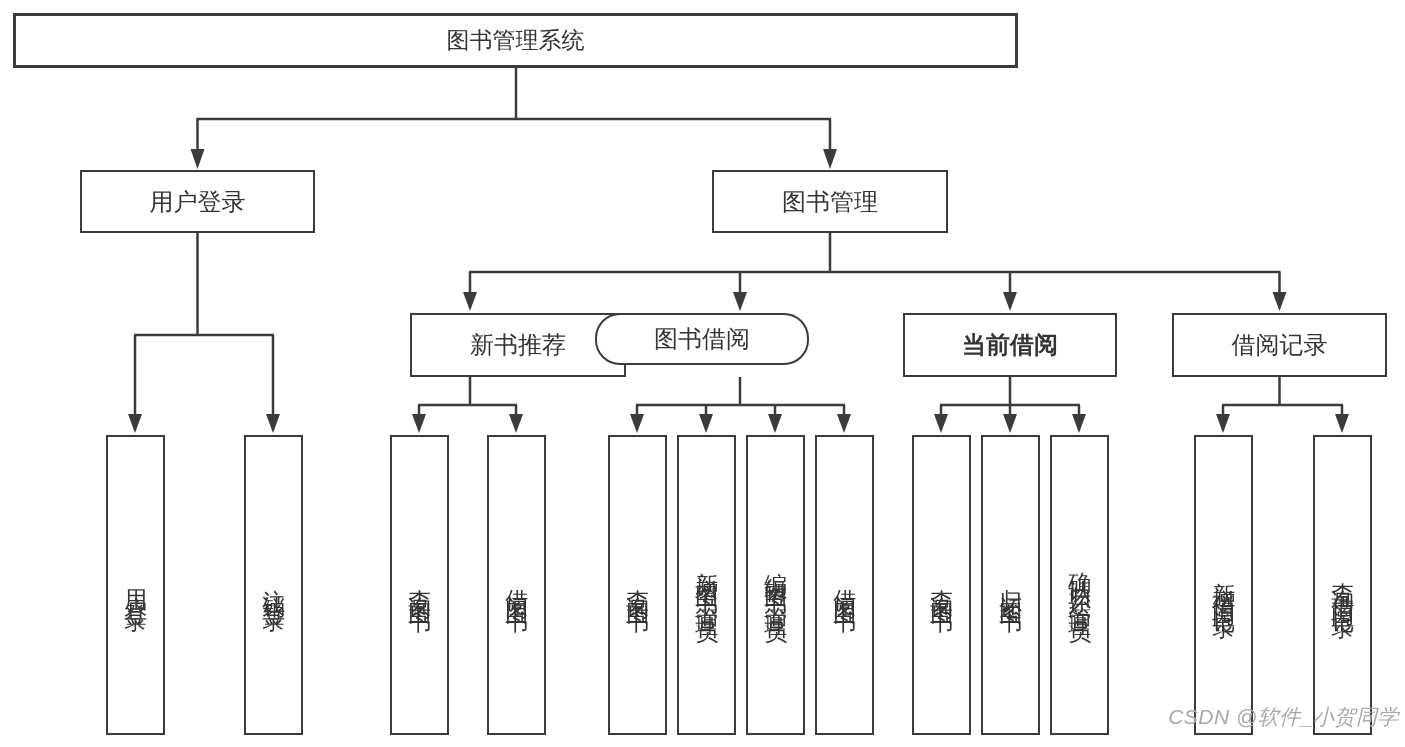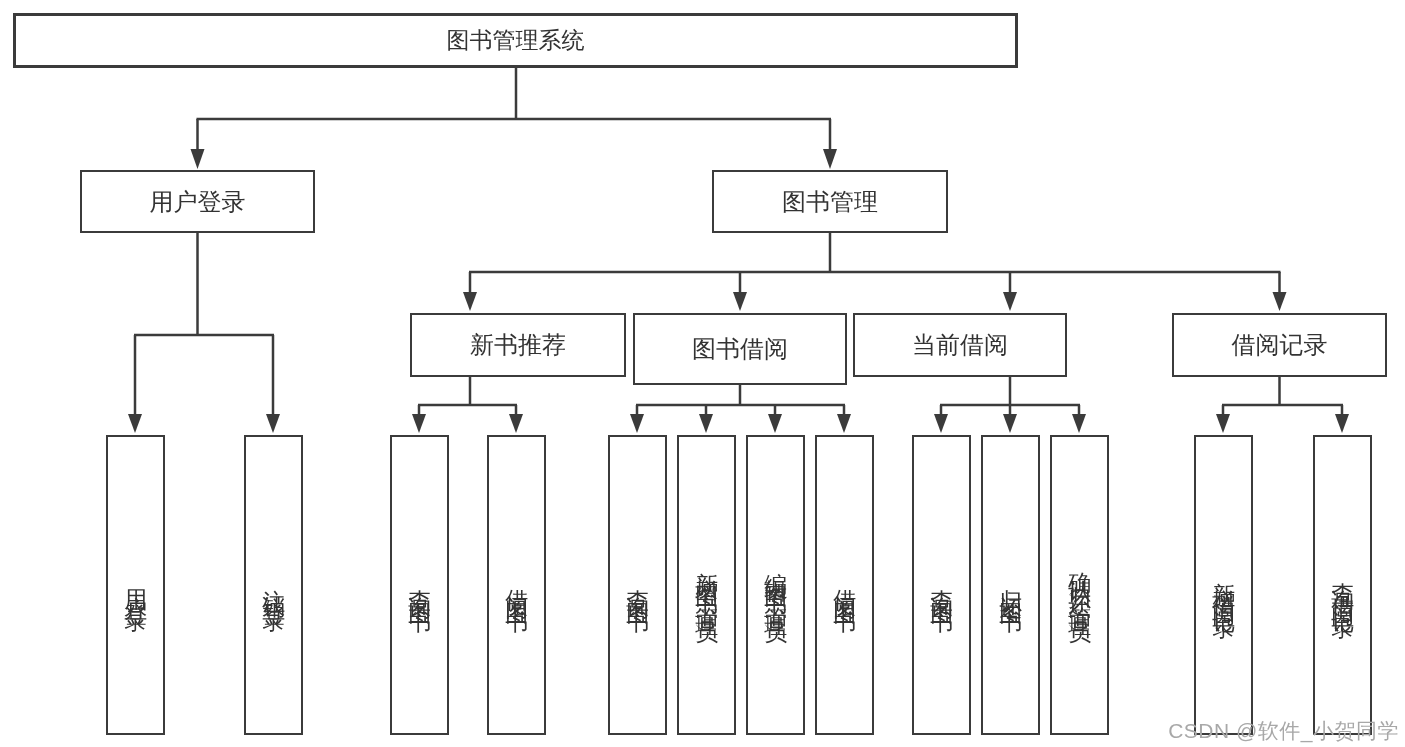--- a/index.html
+++ b/index.html
@@ -25,26 +25,27 @@
   .node.root{border-width:3px;font-size:23px;}
   .node.leaf span{
     writing-mode:vertical-rl;
     text-orientation:mixed;
     letter-spacing:7px;
     font-size:23px;
     line-height:1.1;
   }
   .watermark{
     position:absolute;
-    right:6px;bottom:2px;
+    right:6px;bottom:16px;
     color:#a8a8a8;
     font-size:21px;
     letter-spacing:0.5px;
     z-index:5;
     white-space:nowrap;
+    font-style:italic;
   }
 </style>
 </head>
 <body>
 
 <div class="canvas">
 
   <svg class="connectors" width="1405" height="747" viewBox="0 0 1405 747">
     <g stroke="#3b3b3b" stroke-width="2.5" fill="none">
 
@@ -121,24 +122,24 @@
   <div class="node" style="left:80px;top:170px;width:235px;height:63px;">
     <span>用户登录</span>
   </div>
   <div class="node" style="left:712px;top:170px;width:236px;height:63px;font-family:Liberation Mono, monospace;">
     <span>图书管理</span>
   </div>
 
   <div class="node" style="left:362px;top:313px;width:216px;height:64px;margin-left:48px;">
     <span>新书推荐</span>
   </div>
-  <div class="node" style="left:633px;top:313px;width:214px;height:72px;">
+  <div class="node" style="left:595px;top:313px;width:214px;height:52px;border-radius:25px;">
     <span>图书借阅</span>
   </div>
-  <div class="node" style="left:853px;top:313px;width:214px;height:64px;">
+  <div class="node" style="left:903px;top:313px;width:214px;height:64px;font-weight:bold;">
     <span>当前借阅</span>
   </div>
   <div class="node" style="left:1172px;top:313px;width:215px;height:64px;text-align:center;">
     <span>借阅记录</span>
   </div>
 
   <div class="node leaf" style="left:106px;top:435px;width:59px;height:300px;">
     <span>用户登录</span>
   </div>
   <div class="node leaf" style="left:244px;top:435px;width:59px;height:300px;">

